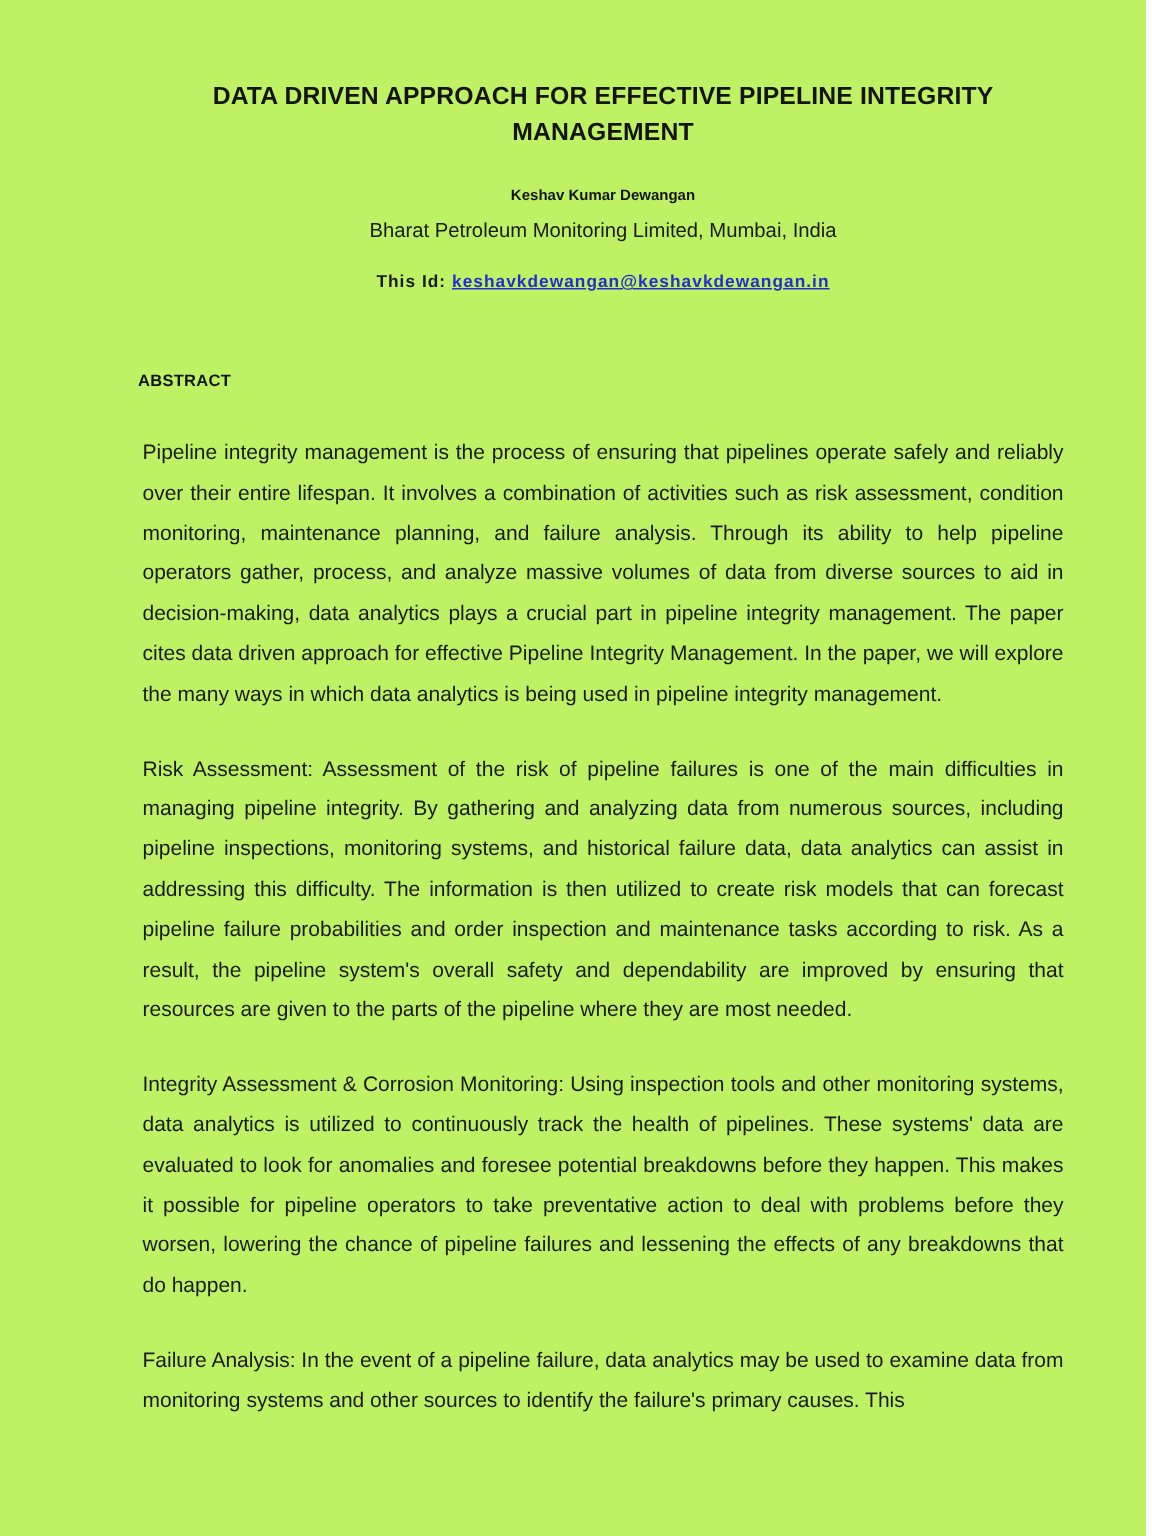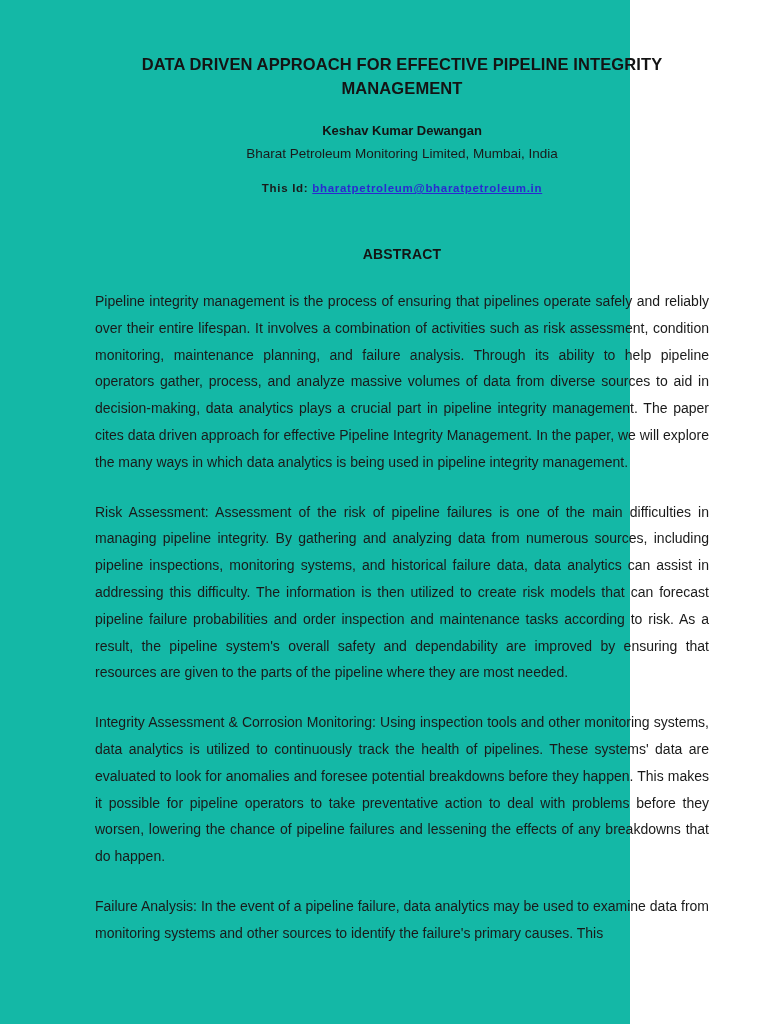--- a/index.html
+++ b/index.html
@@ -10,23 +10,23 @@
     width: 768px;
     height: 1024px;
     background: #ffffff;
     font-family: "Liberation Sans", sans-serif;
     color: #1a1a1a;
     overflow: hidden;
   }
 
   .page {
     position: relative;
-    width: 630px;
+    width: 764px;
     height: 1024px;
-    background: #14b8a6;
+    background: #bef264;
     box-sizing: border-box;
     padding: 0;
     text-decoration: underline;
   }
 
   .content {
     position: absolute;
     left: 92px;
     top: 0;
     width: 620px;
@@ -41,21 +41,21 @@
     font-weight: bold;
     line-height: 24px;
     letter-spacing: 0.1px;
     color: #141414;
   }
 
   .author {
     margin: 0;
     padding-top: 21px;
     text-align: center;
-    font-size: 13px;
+    font-size: 10px;
     font-weight: bold;
     line-height: 19px;
     color: #141414;
   }
 
   .affiliation {
     margin: 0;
     padding-top: 4px;
     text-align: center;
     font-size: 13.5px;
@@ -80,26 +80,25 @@
     text-decoration: underline;
     letter-spacing: 0.7px;
     font-weight: bold;
     cursor: pointer;
   }
 
   
   .section-heading {
     margin: 0;
     padding-top: 49px;
-    font-size: 14px;
+    font-size: 11px;
     font-weight: bold;
     line-height: 18px;
     color: #141414;
     letter-spacing: 0.2px;
-    text-align: center;
   }
 
   .para {
     margin: 3px;
     padding-top: 20px;
     font-size: 14px;
     line-height: 26.8px;
     text-align: justify;
     color: #1a1a1a;
     hyphens: none;
@@ -122,21 +121,21 @@
   <div class="content">
 
     <h1 class="title">DATA DRIVEN APPROACH FOR EFFECTIVE PIPELINE INTEGRITY MANAGEMENT</h1>
 
     <p class="author">Keshav Kumar Dewangan</p>
 
     <p class="affiliation">Bharat Petroleum Monitoring Limited, Mumbai, India</p>
 
     <p class="email-line">
       <span>This Id:</span>
-      <a class="email-link" href="#">bharatpetroleum@bharatpetroleum.in</a>
+      <a class="email-link" href="#">keshavkdewangan@keshavkdewangan.in</a>
     </p>
 
     <h2 class="section-heading">ABSTRACT</h2>
 
     <p class="para first">Pipeline integrity management is the process of ensuring that pipelines operate safely and reliably over their entire lifespan. It involves a combination of activities such as risk assessment, condition monitoring, maintenance planning, and failure analysis. Through its ability to help pipeline operators gather, process, and analyze massive volumes of data from diverse sources to aid in decision-making, data analytics plays a crucial part in pipeline integrity management. The paper cites data driven approach for effective Pipeline Integrity Management. In the paper, we will explore the many ways in which data analytics is being used in pipeline integrity management.</p>
 
     <p class="para">Risk Assessment: Assessment of the risk of pipeline failures is one of the main difficulties in managing pipeline integrity. By gathering and analyzing data from numerous sources, including pipeline inspections, monitoring systems, and historical failure data, data analytics can assist in addressing this difficulty. The information is then utilized to create risk models that can forecast pipeline failure probabilities and order inspection and maintenance tasks according to risk. As a result, the pipeline system's overall safety and dependability are improved by ensuring that resources are given to the parts of the pipeline where they are most needed.</p>
 
     <p class="para">Integrity Assessment &amp; Corrosion Monitoring: Using inspection tools and other monitoring systems, data analytics is utilized to continuously track the health of pipelines. These systems' data are evaluated to look for anomalies and foresee potential breakdowns before they happen. This makes it possible for pipeline operators to take preventative action to deal with problems before they worsen, lowering the chance of pipeline failures and lessening the effects of any breakdowns that do happen.</p>
 

